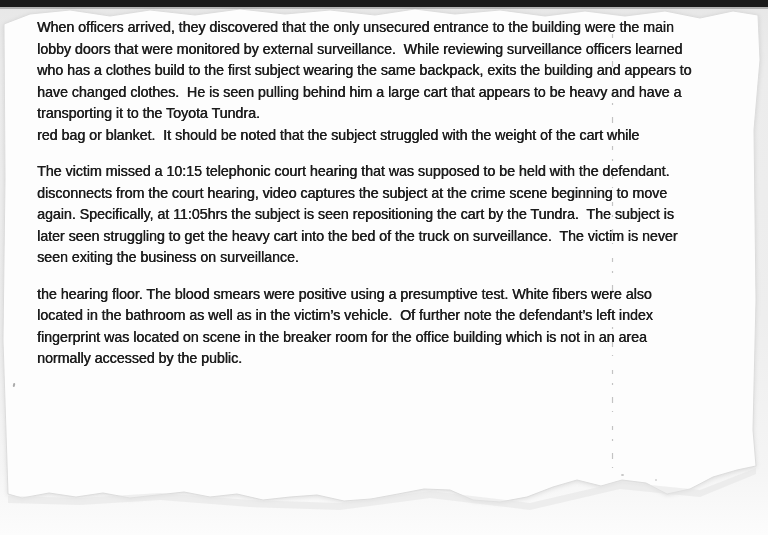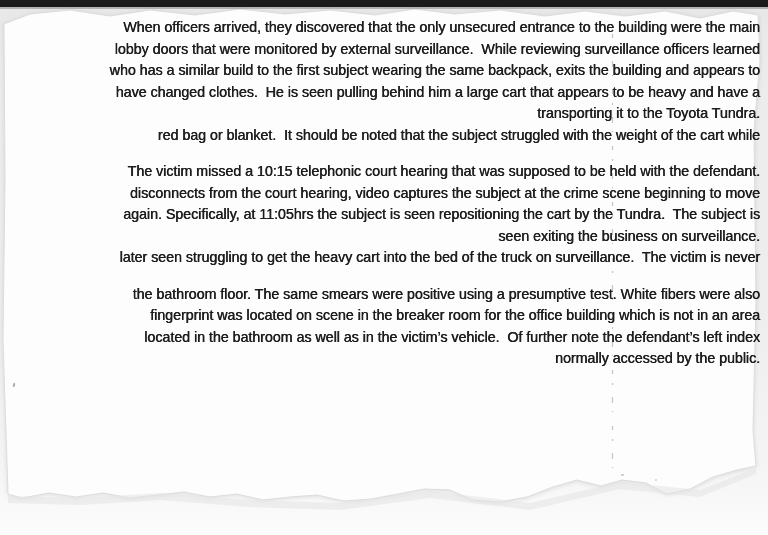--- a/index.html
+++ b/index.html
@@ -30,23 +30,22 @@
     left: 30px;
     top: 17px;
     width: 730px;
     color: #1c1c1c;
     font-size: 14.3px;
     line-height: 21.5px;
     letter-spacing: -0.05px;
     text-shadow: 0.4px 0 0 rgba(25,25,25,0.85), 0 0.25px 0 rgba(25,25,25,0.45);
   }
   .paragraph {
-    margin: 0 0 15px 16px;
+    margin: 0 0 15px 7px;
     padding: 0;
-    text-align: right;
   }
   .line {
     white-space: pre;
     height: 21.5px;
   }
   .margin-tick {
     position: absolute;
     left: 13px;
     top: 383px;
     width: 2px;
@@ -103,33 +102,33 @@
   </svg>
 
   <div class="margin-tick"></div>
   <div class="speck-a"></div>
   <div class="speck-b"></div>
 
   <div class="doc-text">
       <div class="paragraph">
         <div class="line">When officers arrived, they discovered that the only unsecured entrance to the building were the main</div>
         <div class="line">lobby doors that were monitored by external surveillance.  While reviewing surveillance officers learned</div>
-        <div class="line">who has a similar build to the first subject wearing the same backpack, exits the building and appears to</div>
+        <div class="line">who has a clothes build to the first subject wearing the same backpack, exits the building and appears to</div>
         <div class="line">have changed clothes.  He is seen pulling behind him a large cart that appears to be heavy and have a</div>
         <div class="line">transporting it to the Toyota Tundra.</div>
         <div class="line">red bag or blanket.  It should be noted that the subject struggled with the weight of the cart while</div>
       </div>
       <div class="paragraph">
         <div class="line">The victim missed a 10:15 telephonic court hearing that was supposed to be held with the defendant.</div>
         <div class="line">disconnects from the court hearing, video captures the subject at the crime scene beginning to move</div>
         <div class="line">again. Specifically, at 11:05hrs the subject is seen repositioning the cart by the Tundra.  The subject is</div>
+        <div class="line">later seen struggling to get the heavy cart into the bed of the truck on surveillance.  The victim is never</div>
         <div class="line">seen exiting the business on surveillance.</div>
-        <div class="line">later seen struggling to get the heavy cart into the bed of the truck on surveillance.  The victim is never</div>
       </div>
       <div class="paragraph">
-        <div class="line">the bathroom floor. The same smears were positive using a presumptive test. White fibers were also</div>
+        <div class="line">the hearing floor. The blood smears were positive using a presumptive test. White fibers were also</div>
+        <div class="line">located in the bathroom as well as in the victim’s vehicle.  Of further note the defendant’s left index</div>
         <div class="line">fingerprint was located on scene in the breaker room for the office building which is not in an area</div>
-        <div class="line">located in the bathroom as well as in the victim’s vehicle.  Of further note the defendant’s left index</div>
         <div class="line">normally accessed by the public.</div>
       </div>
     </div>
 
 </div>
 
 </body></html>

